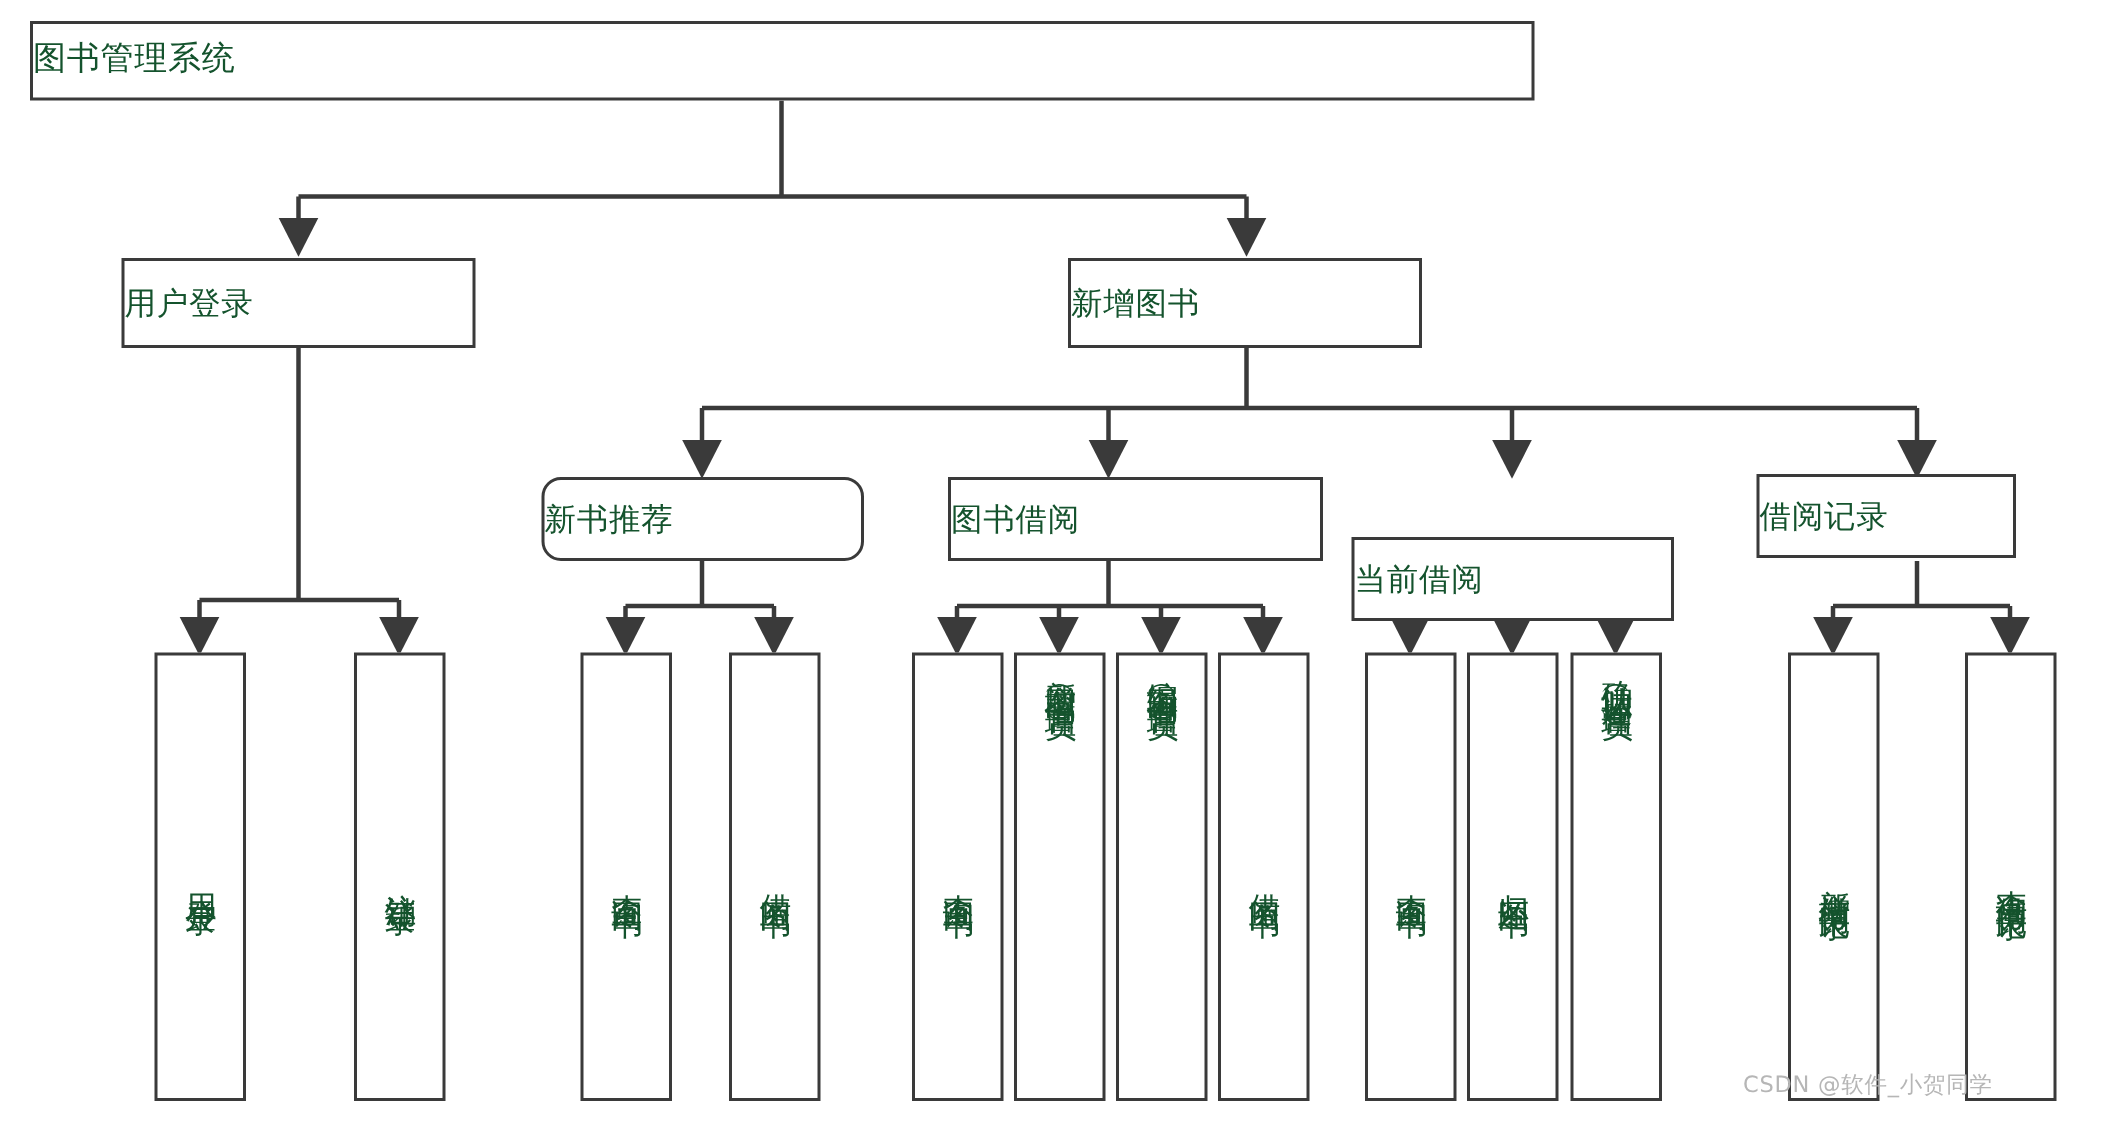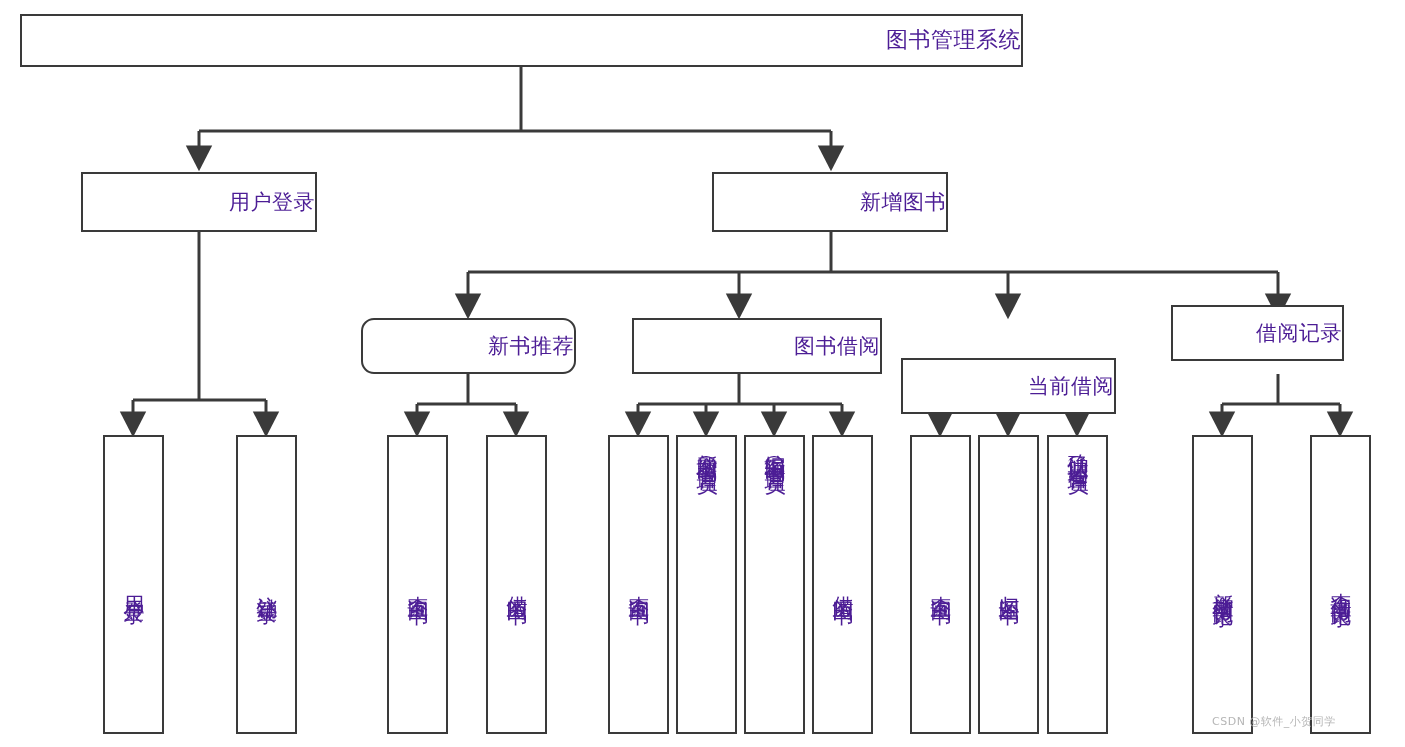--- a/index.html
+++ b/index.html
@@ -26,22 +26,22 @@
     height: 747px;
     pointer-events: none;
   }
   .node {
     position: absolute;
     box-sizing: border-box;
     background: #ffffff;
     border: 2.5px solid #3a3a3a;
     display: flex;
     align-items: center;
-    justify-content: flex-end;
-    color: #4c1d95;
+    justify-content: flex-start;
+    color: #14532d;
   }
   .node .lbl {
     display: block;
     text-align: center;
     line-height: 1.28;
     letter-spacing: 0.5px;
   }
   
   .node.horiz .lbl {
     font-size: 21px;
@@ -65,23 +65,23 @@
     white-space: nowrap;
   }
   .node.vert.v-mid {
     align-items: center;
   }
   .node.vert.v-top {
     align-items: flex-start;
   }
   .watermark {
     position: absolute;
-    left: 1212px;
+    left: 1162px;
     top: 714px;
-    font-size: 11px;
+    font-size: 15px;
     color: #b6b6b6;
     white-space: nowrap;
     letter-spacing: 0.5px;
   }
 </style>
 </head>
 <body>
 
 <div id="canvas">
 
@@ -154,21 +154,21 @@
   </div>
 
   <div class="node horiz" style="left:632px; top:318px; width:250px; height:56px;">
     <span class="lbl">图书借阅</span>
   </div>
 
   <div class="node horiz" style="left:901px; top:318px; width:215px; height:56px;margin-top:40px;">
     <span class="lbl">当前借阅</span>
   </div>
 
-  <div class="node horiz" style="left:1171px; top:305px; width:173px; height:56px;">
+  <div class="node horiz" style="left:1171px; top:316px; width:173px; height:56px;">
     <span class="lbl">借阅记录</span>
   </div>
 
   <div class="node vert v-mid" style="left:103px; top:435px; width:61px; height:299px;">
     <span class="lbl">用户登录</span>
   </div>
   <div class="node vert v-mid" style="left:236px; top:435px; width:61px; height:299px;">
     <span class="lbl">注销登录</span>
   </div>
 

